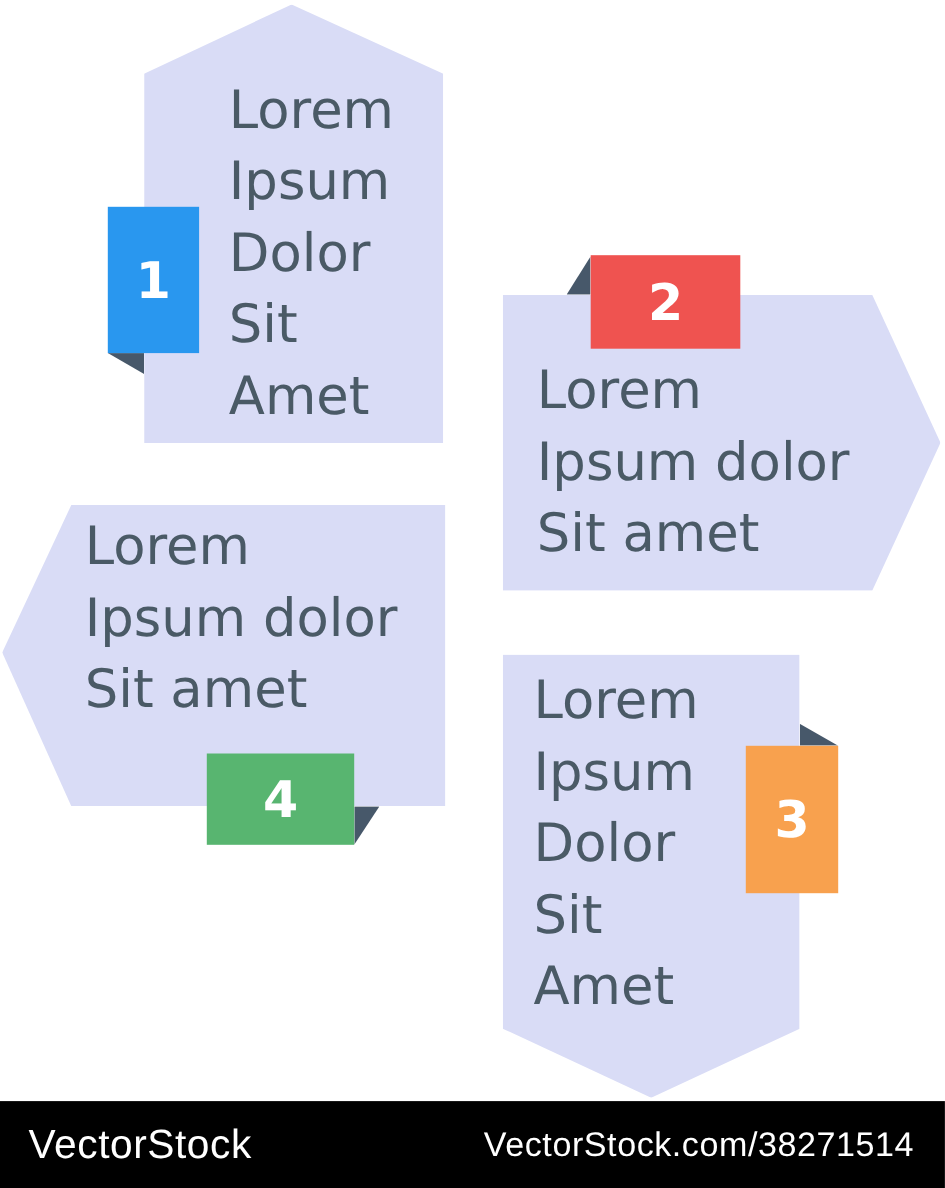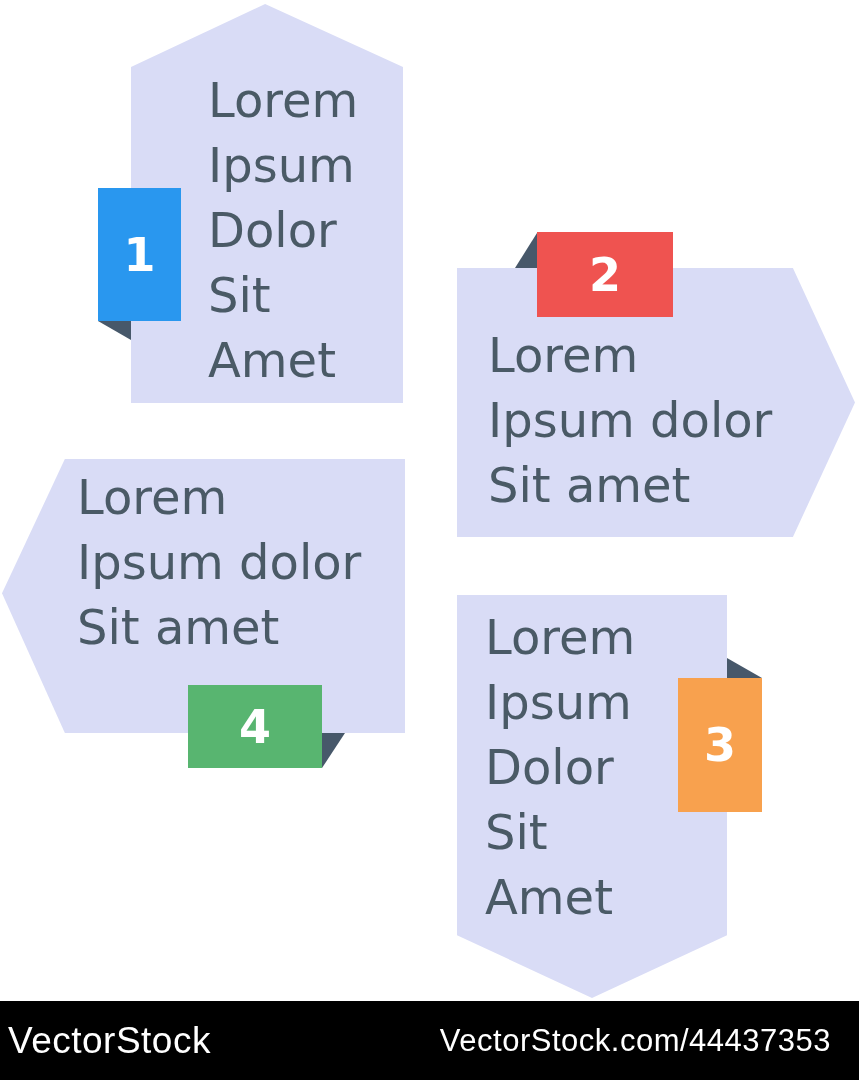--- a/index.html
+++ b/index.html
@@ -59,21 +59,21 @@
   .text4 { left:77px;  top:465px; }
 
   .watermark-bar {
     position: absolute;
     left: 0; top: 1001px;
     width: 859px; height: 79px;
     background: #000000;
     display: flex;
     align-items: center;
     justify-content: space-between;
-    padding: 0 28px 0 8px;
+    padding: 0 28px 0 26px;
     font-family: "Liberation Sans", sans-serif;
     color: #ffffff;
   }
   .brand { font-size: 37px; letter-spacing: 0.5px; }
   .url   { font-size: 31px; letter-spacing: 0.5px; }
 </style>
 </head>
 <body>
 
 <div class="canvas">
@@ -121,16 +121,16 @@
     <div>Ipsum dolor</div>
     <div>Sit amet</div>
   </div>
   <div class="fold fold4" style="background: rgb(71, 88, 106);"></div>
   <div class="badge badge4" style="background: rgb(88, 181, 112); color: rgb(255, 255, 255);">
     <span>4</span>
   </div>
 
   <div class="watermark-bar" style="background: rgb(0, 0, 0); color: rgb(255, 255, 255);">
     <span class="brand">VectorStock</span>
-    <span class="url">VectorStock.com/44437353</span>
+    <span class="url">VectorStock.com/38271514</span>
   </div>
 
 </div>
 
 </body></html>

